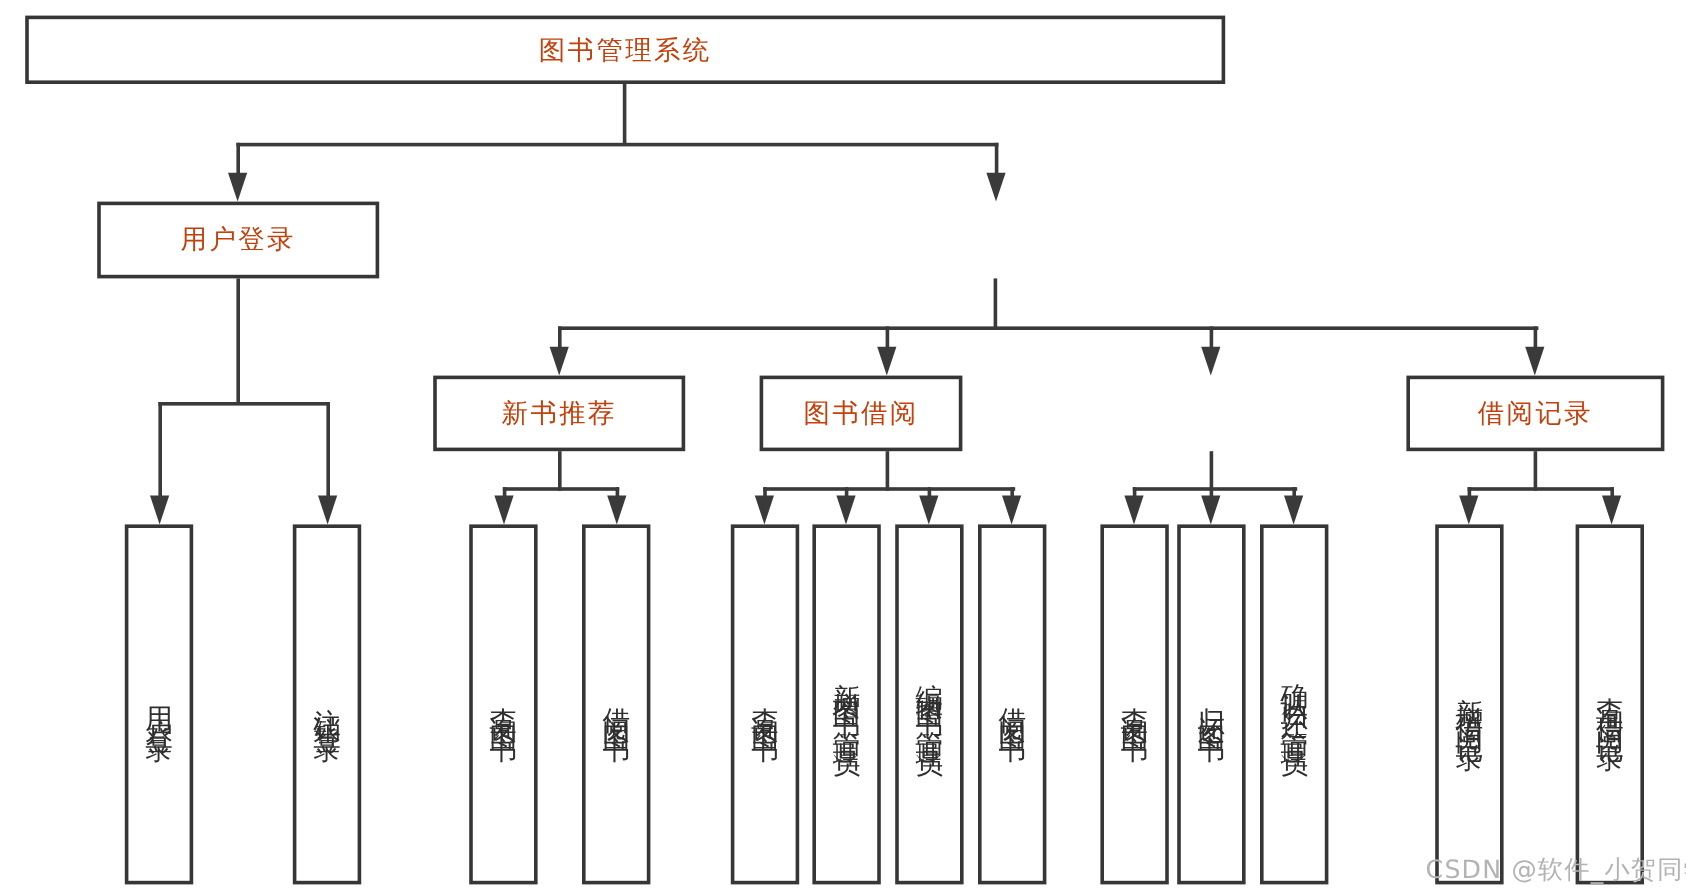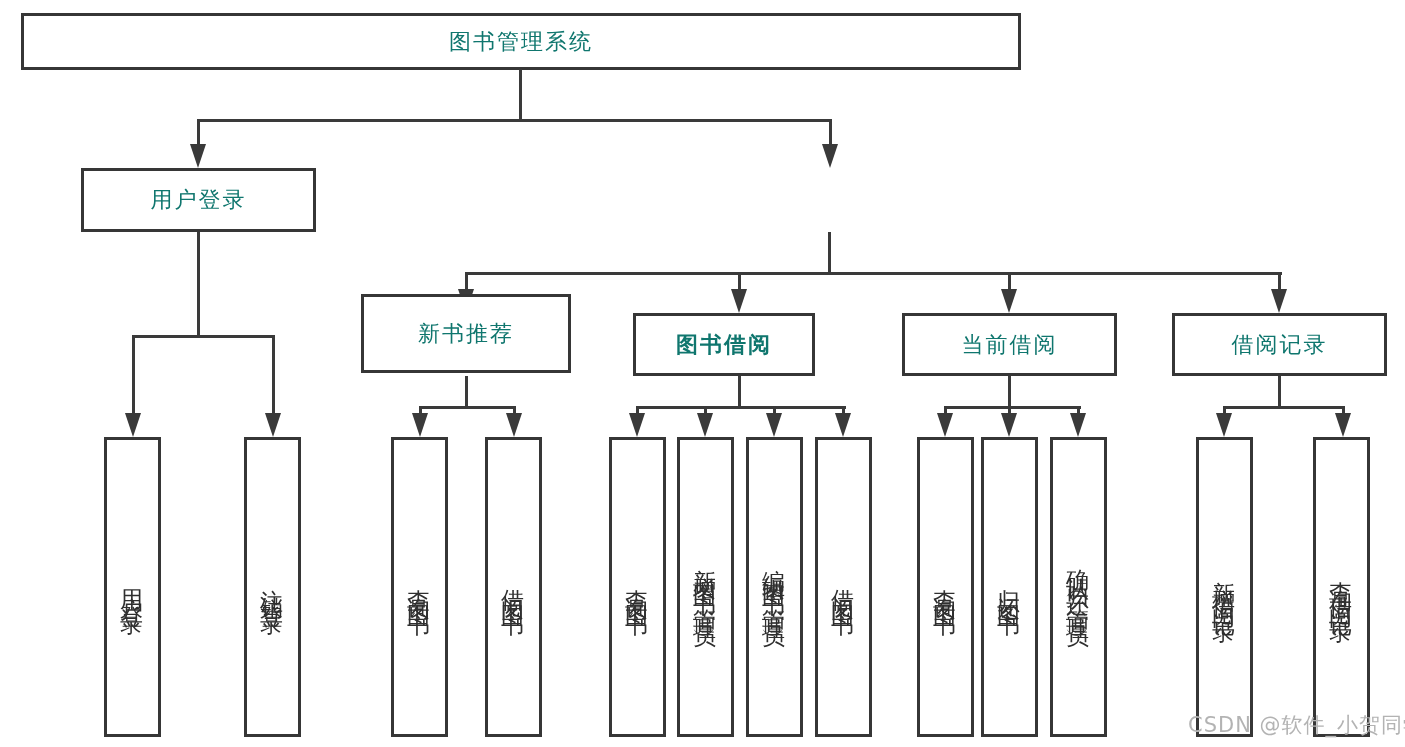--- a/index.html
+++ b/index.html
@@ -14,21 +14,21 @@
   .node{
     position:absolute;
     box-sizing:border-box;
     border:3px solid #363636;
     background:#ffffff;
     display:flex;
     align-items:center;
     justify-content:center;
     font-size:22px;
     letter-spacing:2px;
-    color:#0f766e;
+    color:#c2410c;
     white-space:nowrap;
   }
   .leaf{
     position:absolute;
     box-sizing:border-box;
     border:3px solid #363636;
     background:#ffffff;
     width:57px;height:300px;top:437px;
     display:flex;
     align-items:center;
@@ -55,22 +55,22 @@
     font-size:21px;
     color:#b3b3b3;
     letter-spacing:1px;
     z-index:5;
     white-space:nowrap;
   }
   
   .n-root{left:21px;top:13px;width:1000px;height:57px;}
   .n-login{left:81px;top:168px;width:235px;height:64px;}
   .n-bookmgmt{left:712px;top:168px;width:235px;height:64px;}
-  .n-newbook{left:361px;top:294px;width:210px;height:79px;}
-  .n-borrow{left:633px;top:313px;width:182px;height:63px;font-weight:bold;}
+  .n-newbook{left:361px;top:313px;width:210px;height:63px;}
+  .n-borrow{left:633px;top:313px;width:169px;height:63px;}
   .n-current{left:902px;top:313px;width:215px;height:63px;}
   .n-record{left:1172px;top:313px;width:215px;height:63px;}
   .lf1{left:104px;} .lf2{left:244px;}
   .lf3{left:391px;} .lf4{left:485px;}
   .lf5{left:609px;} .lf6{left:677px;} .lf7{left:746px;} .lf8{left:815px;}
   .lf9{left:917px;} .lf10{left:981px;} .lf11{left:1050px;}
   .lf12{left:1196px;} .lf13{left:1313px;}
 </style>
 </head>
 <body>
@@ -101,21 +101,20 @@
   <div class="arrow" style="left:458px;top:289px;"></div>
   <div class="vline" style="left:738px;top:272px;height:20px;"></div>
   <div class="arrow" style="left:731px;top:289px;"></div>
   <div class="vline" style="left:1008px;top:272px;height:20px;"></div>
   <div class="arrow" style="left:1001px;top:289px;"></div>
   <div class="vline" style="left:1278px;top:272px;height:20px;"></div>
   <div class="arrow" style="left:1271px;top:289px;"></div>
 
   <div class="node n-newbook">新书推荐</div>
   <div class="node n-borrow">图书借阅</div>
-  <div class="node n-current">当前借阅</div>
   <div class="node n-record">借阅记录</div>
 
   <div class="vline" style="left:465px;top:376px;height:33px;"></div>
   <div class="hline" style="left:419px;top:406px;width:97px;"></div>
   <div class="vline" style="left:419px;top:406px;height:10px;"></div>
   <div class="arrow" style="left:412px;top:413px;"></div>
   <div class="vline" style="left:513px;top:406px;height:10px;"></div>
   <div class="arrow" style="left:506px;top:413px;"></div>
 
   <div class="vline" style="left:738px;top:376px;height:33px;"></div>

